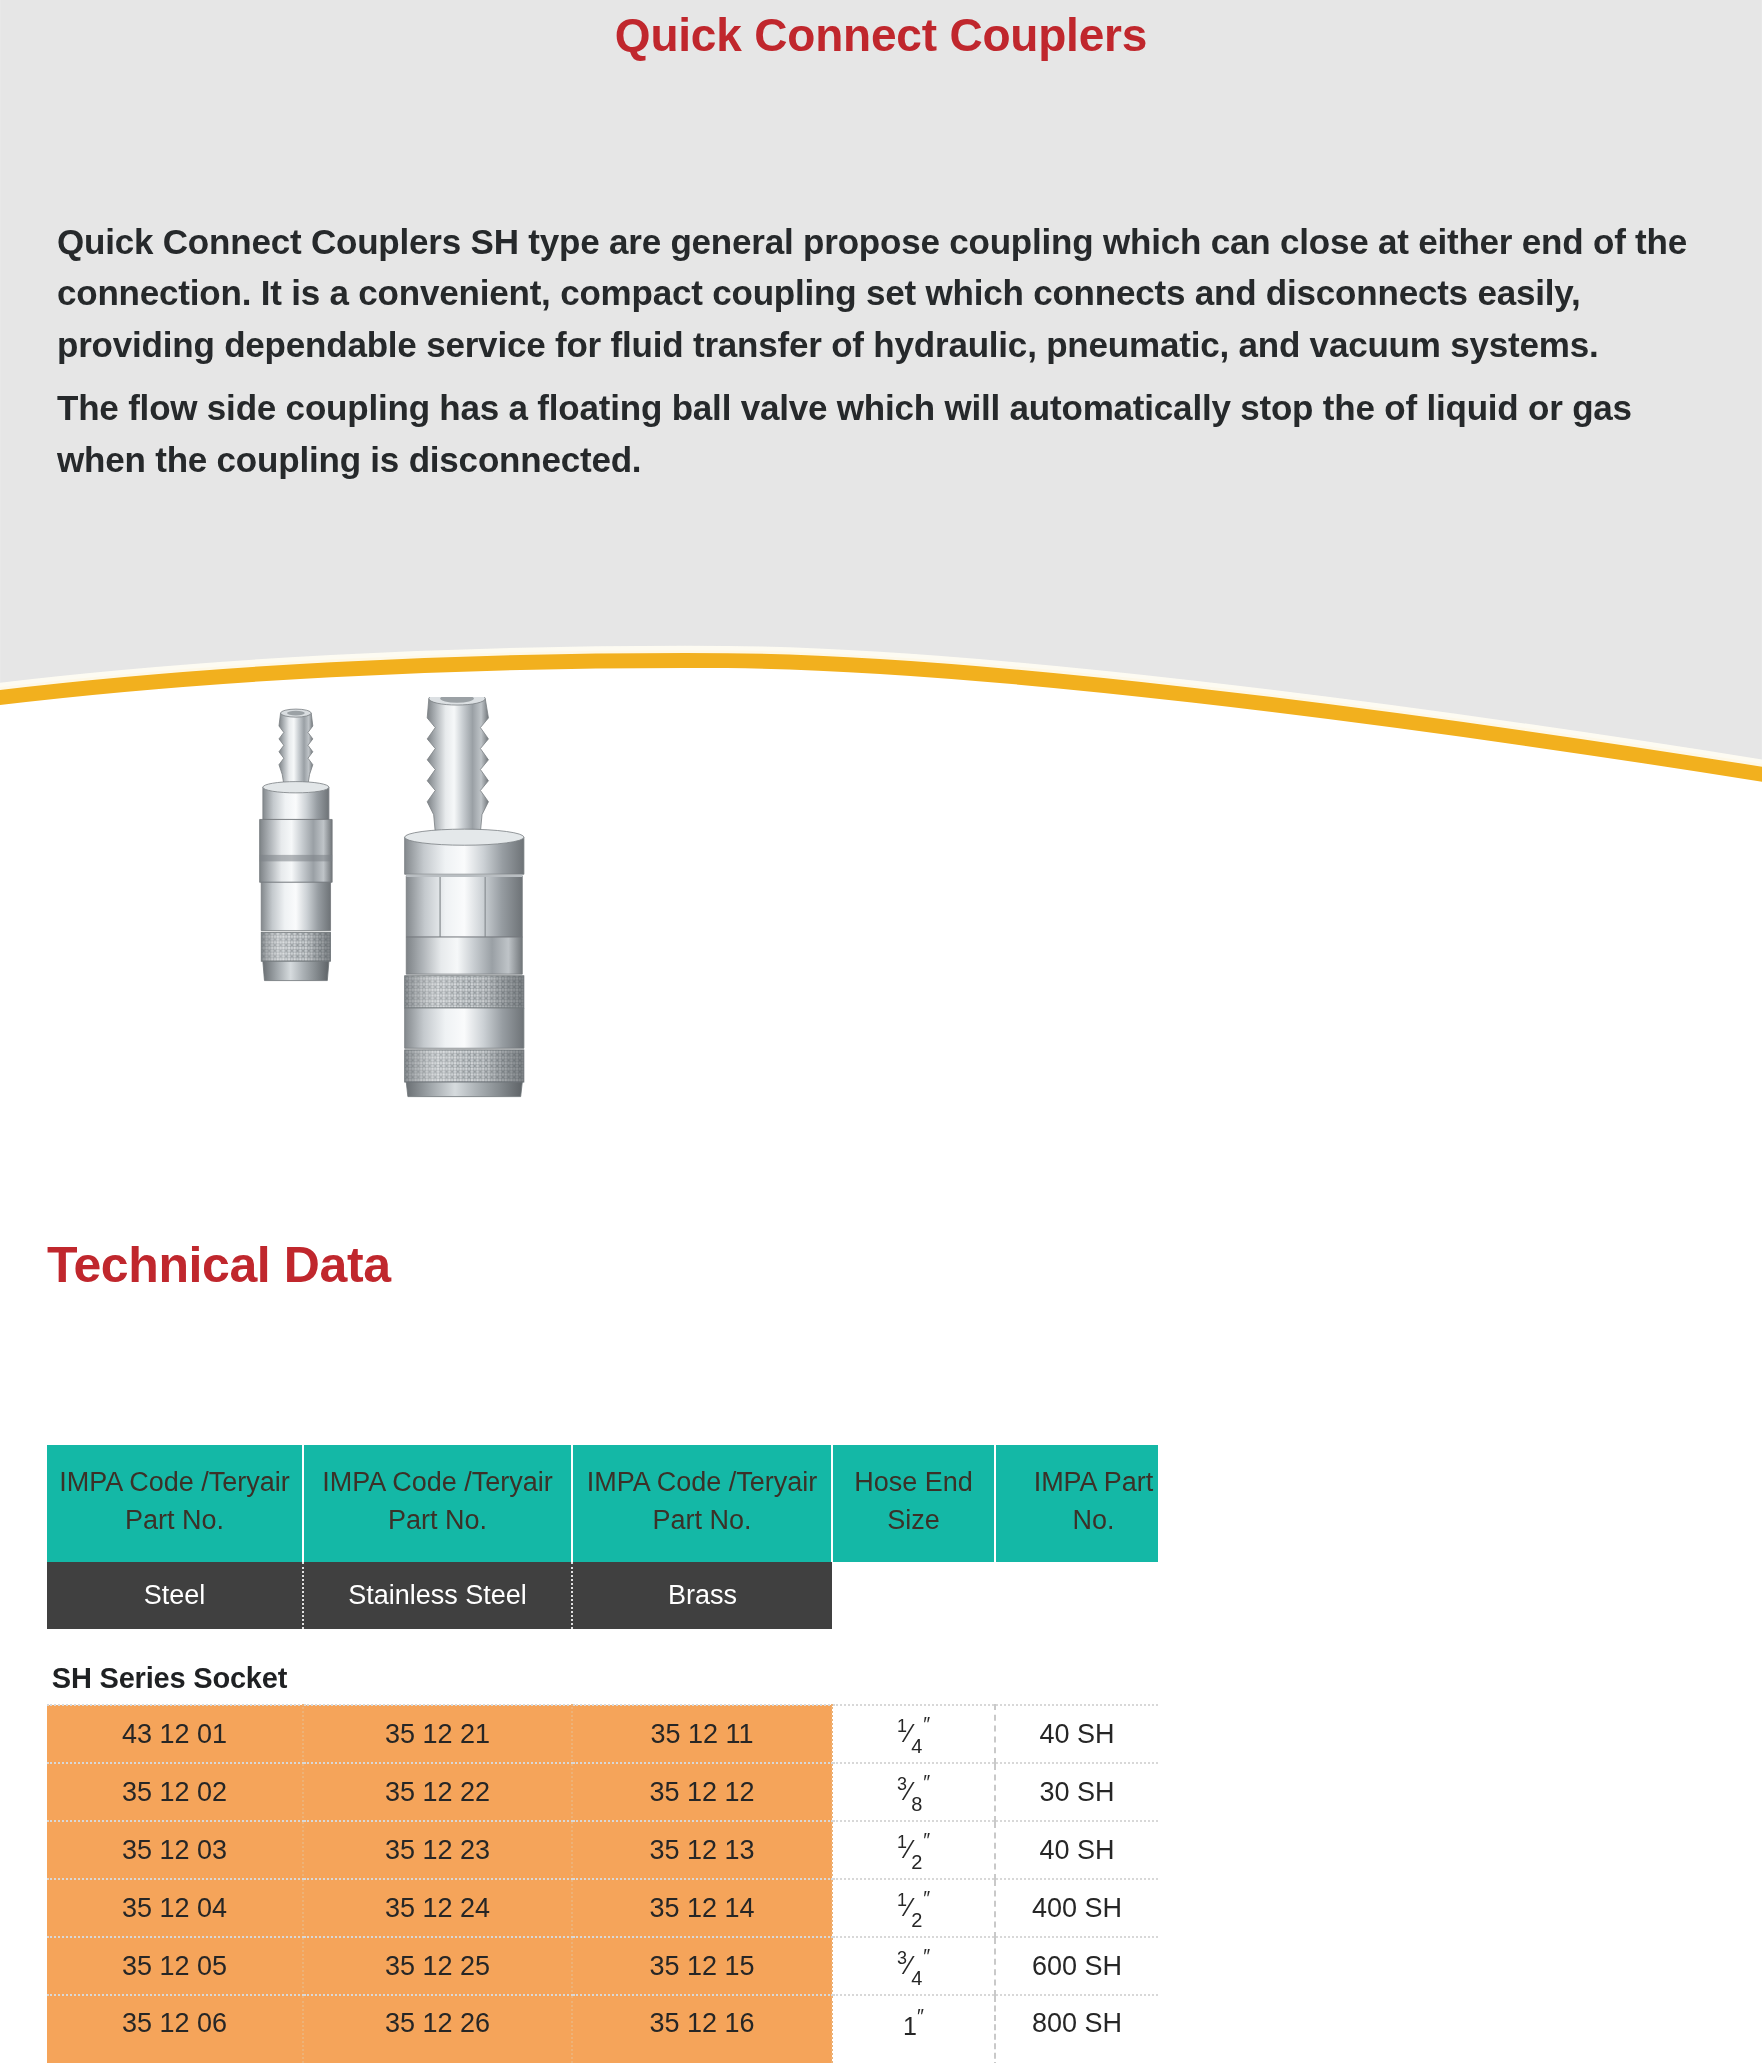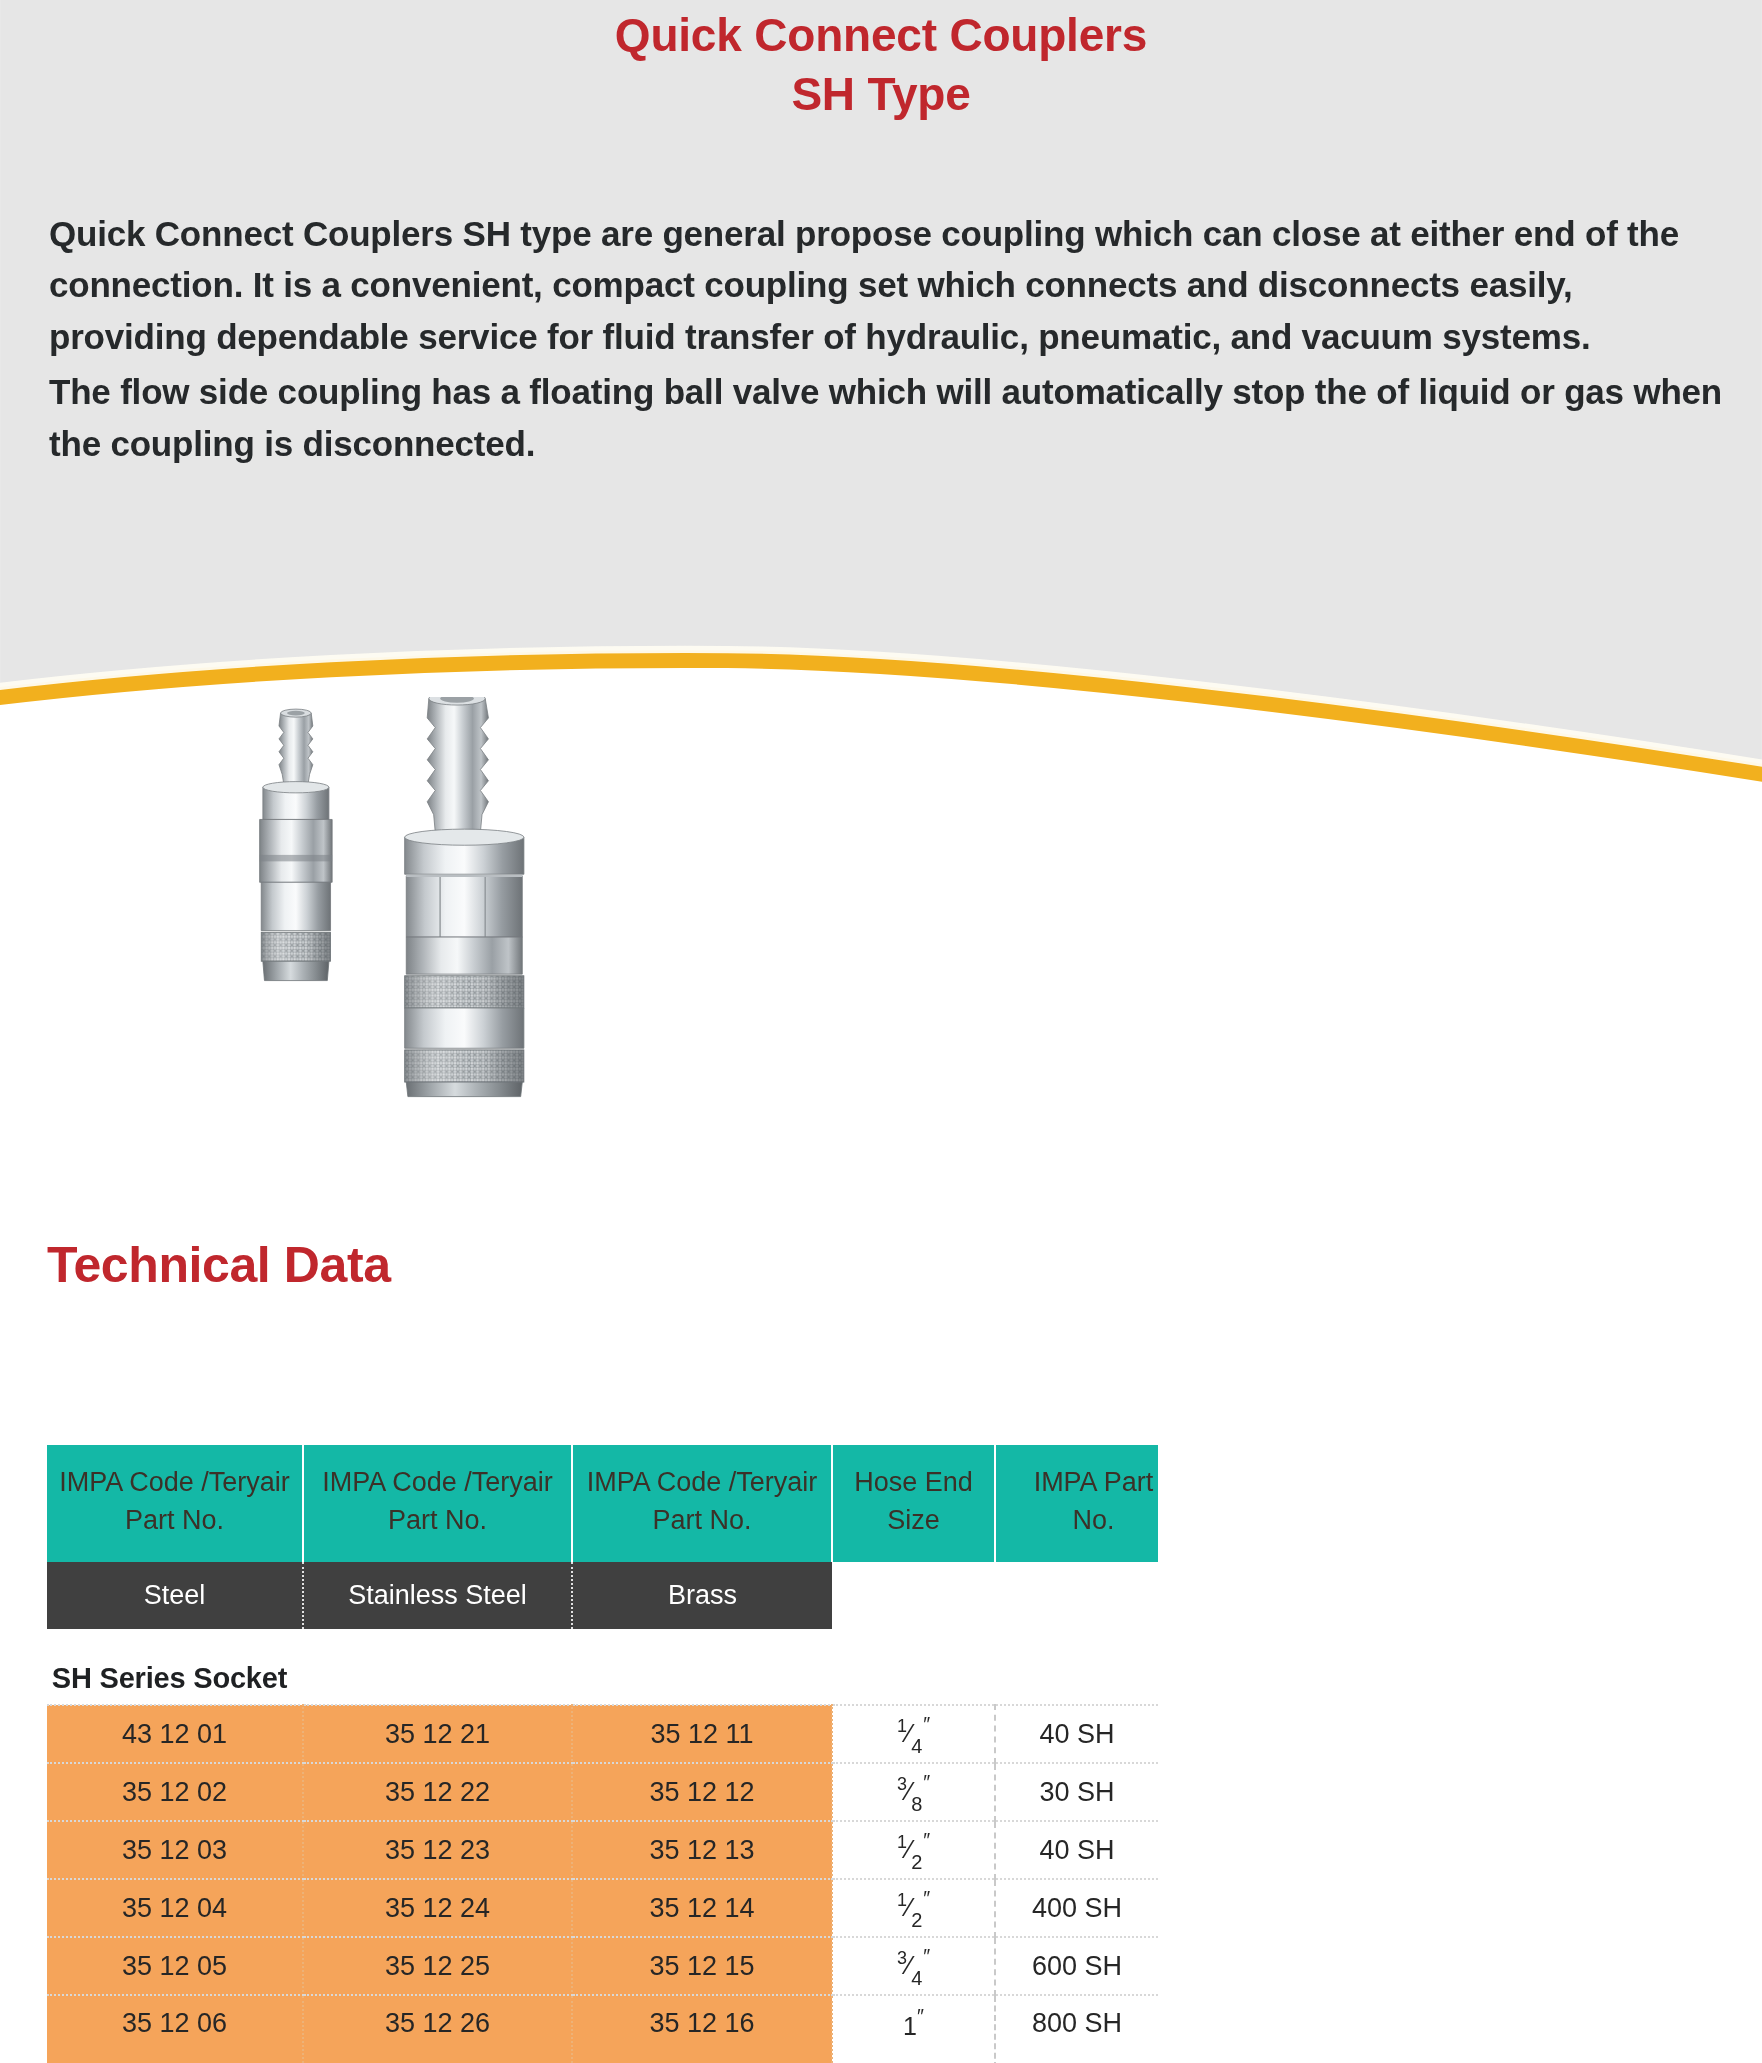--- a/index.html
+++ b/index.html
@@ -49,21 +49,21 @@
     left: 45px;
     top: 204px;
     width: 1685px;
     z-index: 5;
     font-size: 35px;
     font-weight: bold;
     color: #26292B;
     line-height: 1.47;
     letter-spacing: -0.2px;
   }
-  #intro p { margin: 4px; }
+  #intro p { margin: 12px; }
 
   
   #product-photo {
     position: absolute;
     left: 258px;
     top: 697px;
     width: 419px;
     height: 427px;
     z-index: 6;
   }
@@ -237,21 +237,20 @@
 
       <path d="M-20,866 C240,834 560,816 902,818 C1204,820 1706,882 2206,962" fill="none" stroke="#F2B01E" stroke-width="22" stroke-linecap="round"></path>
 
       <path d="M-20,854 C240,822 560,804 902,806 C1204,808 1706,870 2206,950" fill="none" stroke="#FEFCF2" stroke-width="9" stroke-linecap="round" opacity="0.95"></path>
     </g>
   </svg>
 </div>
 
 <div id="title-block">
   <div class="title-line">Quick Connect Couplers</div>
-  <div class="title-line">SH Type</div>
 </div>
 
 <div id="intro">
   <p>Quick Connect Couplers SH type are general propose coupling which can close at either end of the connection. It is a convenient, compact coupling set which connects and disconnects easily, providing dependable service for fluid transfer of hydraulic, pneumatic, and vacuum systems.</p>
   <p>The flow side coupling has a floating ball valve which will automatically stop the of liquid or gas when the coupling is disconnected.</p>
 </div>
 
 <div id="product-photo">
   <svg width="419" height="427" viewBox="0 0 520 530" xmlns="http://www.w3.org/2000/svg">
     <defs>

